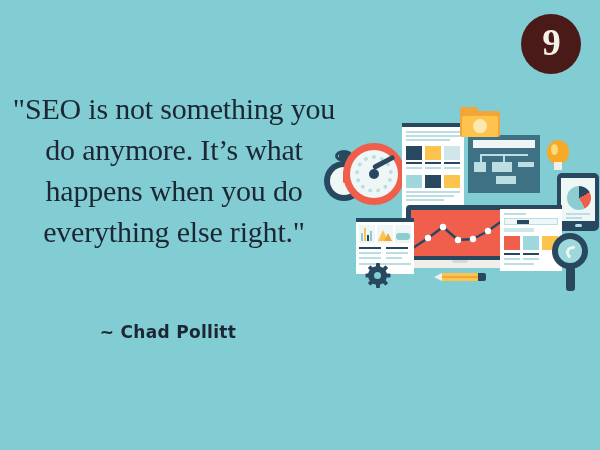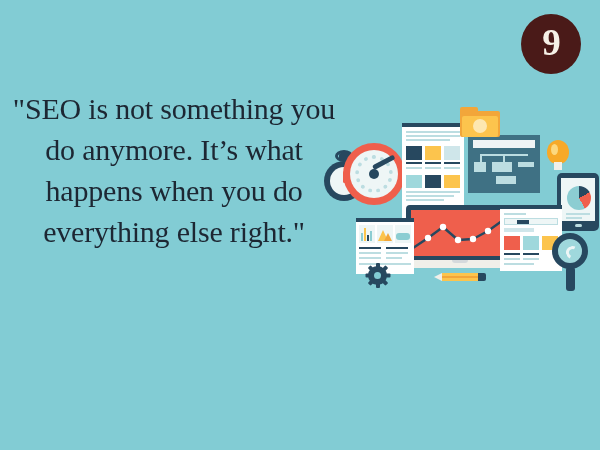--- a/index.html
+++ b/index.html
@@ -313,20 +313,21 @@
 <body>
 
 <div id="card">
 
   <div id="badge">
     <span id="badge-num">9</span>
   </div>
 
   <div id="quote">"SEO is not something you do anymore. It’s what happens when you do everything else right."</div>
 
+  <div id="attrib">~ Chad Pollitt</div>
 
   <div id="art">
 
     <div id="stopwatch">
       <div id="sw-ring"></div>
       <div id="sw-crown"></div>
       <div id="sw-body"></div>
       <div id="sw-face"></div>
       <div id="sw-hand"></div>
     </div>

